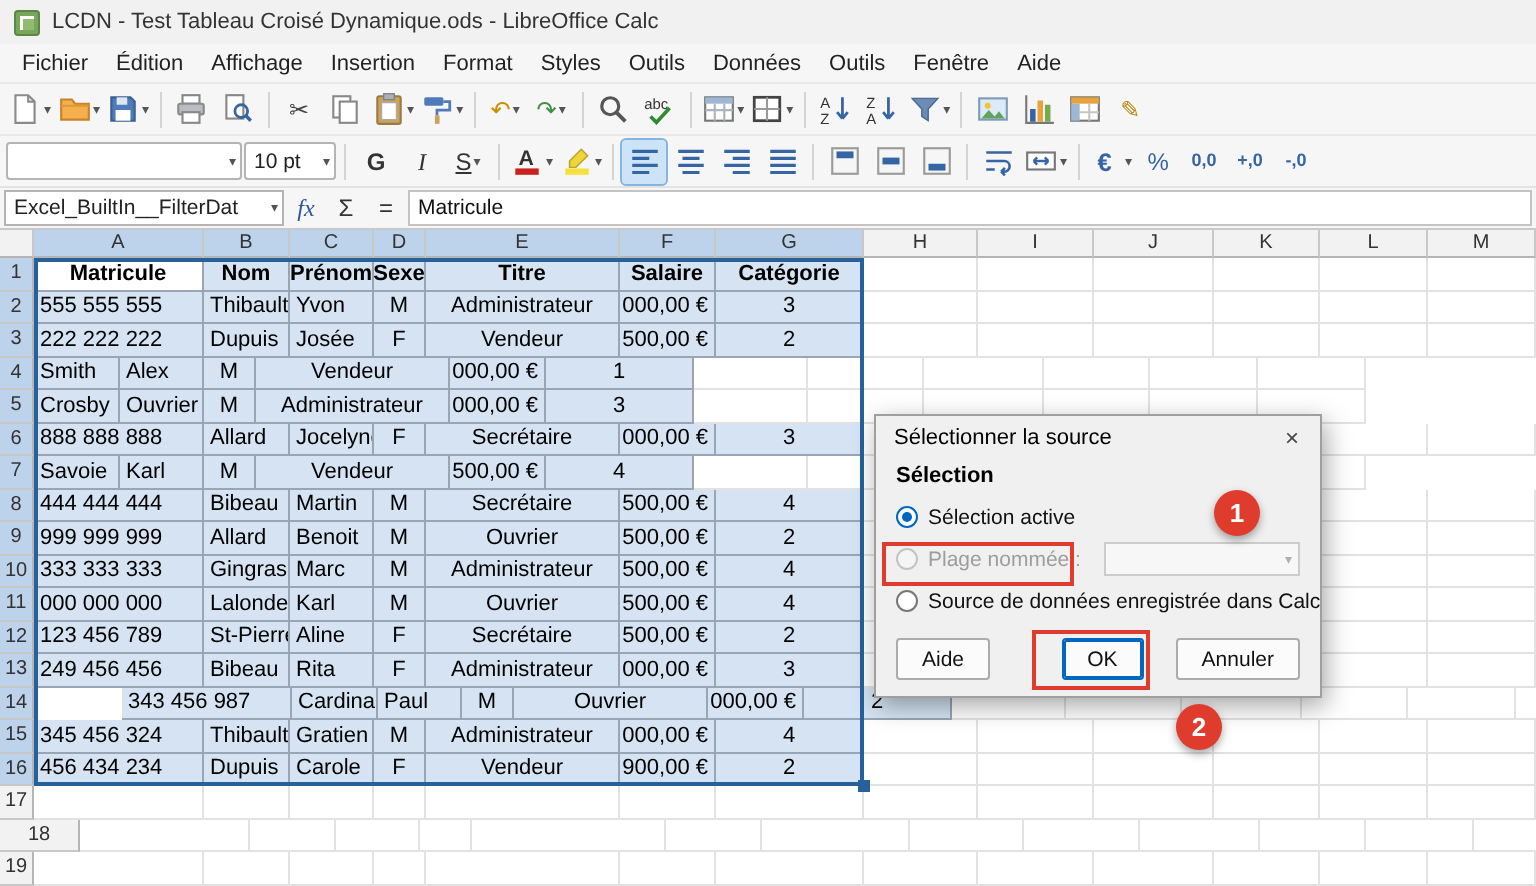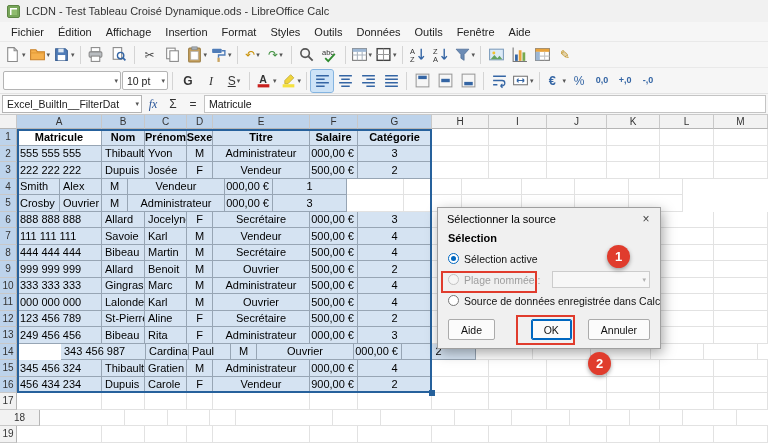--- a/index.html
+++ b/index.html
@@ -566,21 +566,20 @@
         <div class="gcell ac sel" style="width: 74px;">3</div>
         <div class="gcell al" style="width: 57px;"></div>
         <div class="gcell al" style="width: 58px;"></div>
         <div class="gcell al" style="width: 60px;"></div>
         <div class="gcell al" style="width: 53px;"></div>
         <div class="gcell al" style="width: 54px;"></div>
         <div class="gcell al" style="width: 54px;"></div>
       </div>
       <div class="grow" style="height: 16.5px;">
         <div class="grcell hsel" style="width: 17px;">7</div>
-        <div class="gcell al sel" style="width: 85px;">111 111 111</div>
         <div class="gcell al sel" style="width: 43px;">Savoie</div>
         <div class="gcell al sel" style="width: 42px;">Karl</div>
         <div class="gcell ac sel" style="width: 26px;">M</div>
         <div class="gcell ac sel" style="width: 97px;">Vendeur</div>
         <div class="gcell ar sel" style="width: 48px;">31 500,00 €</div>
         <div class="gcell ac sel" style="width: 74px;">4</div>
         <div class="gcell al" style="width: 57px;"></div>
         <div class="gcell al" style="width: 58px;"></div>
         <div class="gcell al" style="width: 60px;"></div>
         <div class="gcell al" style="width: 53px;"></div>

